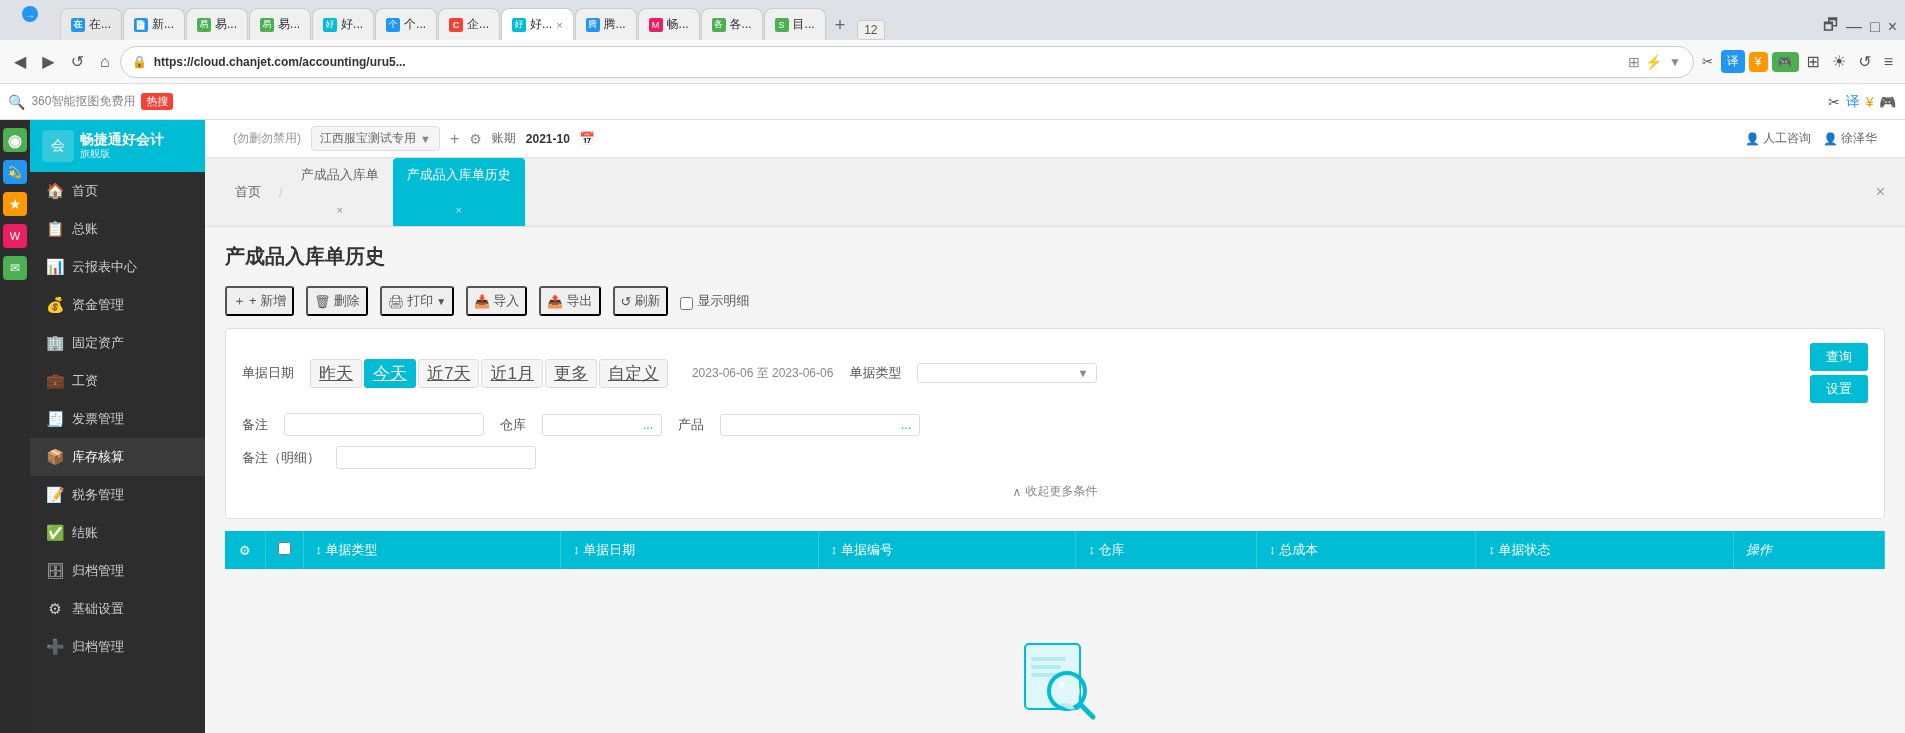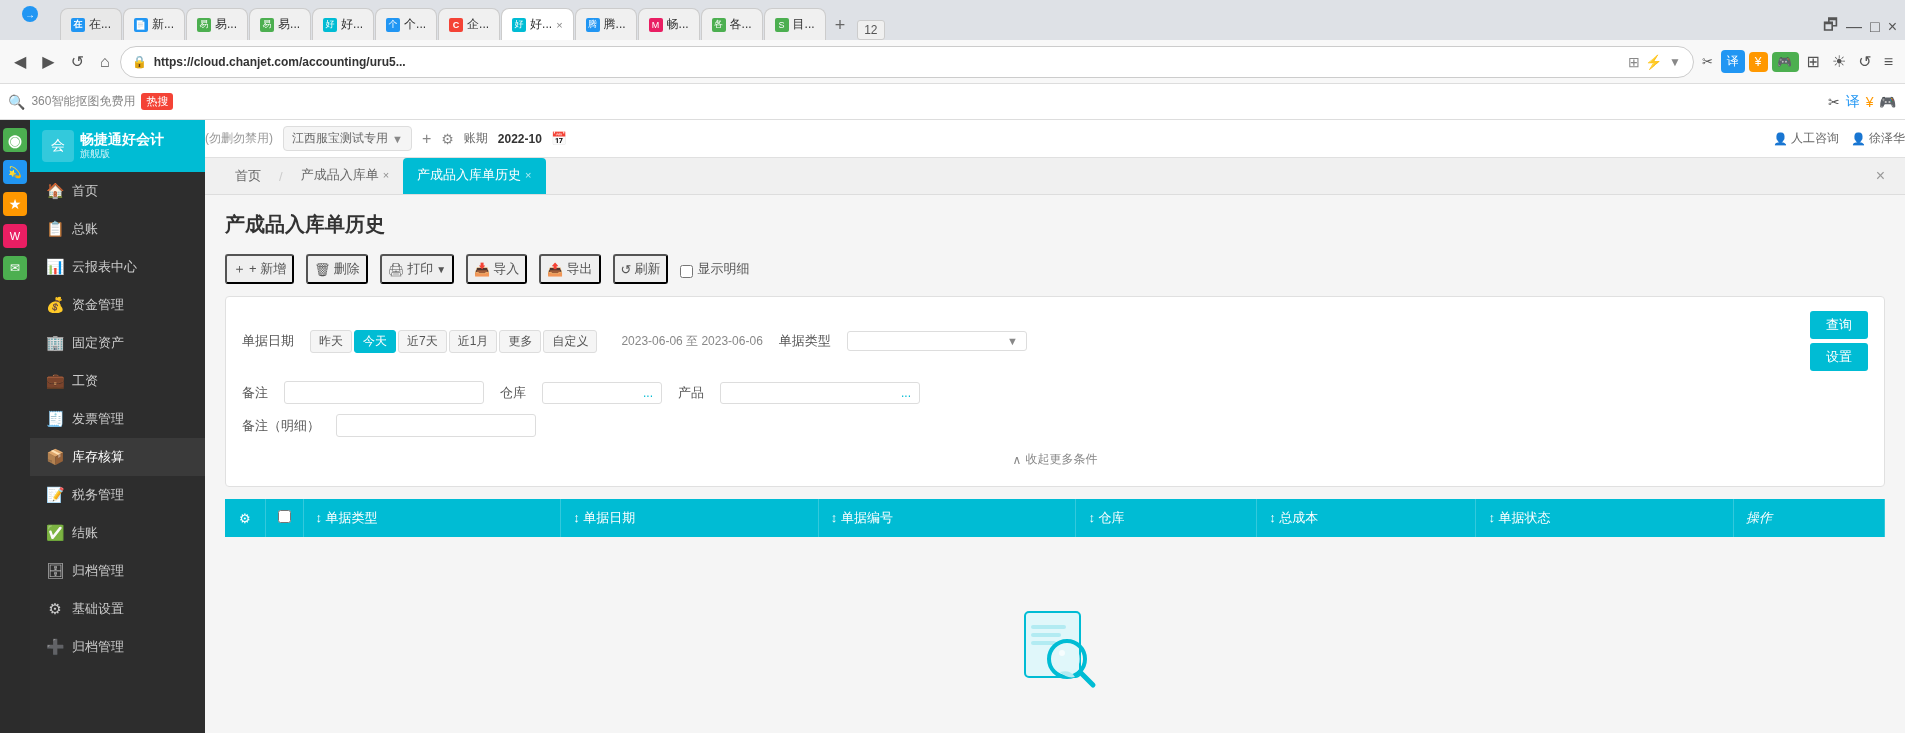--- a/index.html
+++ b/index.html
@@ -37,50 +37,50 @@
     .logo-sub { color: rgba(255,255,255,0.8); font-size: 10px; }
     .sidebar-nav { flex: 1; overflow-y: auto; }
     .nav-item { display: flex; align-items: center; padding: 10px 16px; cursor: pointer; gap: 8px; font-size: 13px; color: #ccc; }
     .nav-item.active { background: #3a3a3a; color: #fff; }
     .nav-item-icon { font-size: 15px; width: 18px; text-align: center; }
 
     
     .content-area { flex: 1; background: #f5f5f5; display: flex; flex-direction: column; overflow: hidden; }
 
     
-    .content-topbar { background: #fff; border-bottom: 1px solid #e0e0e0; padding: 6px 0; display: flex; align-items: center; gap: 10px; height: 38px; }
+    .content-topbar { background: #fff; border-bottom: 1px solid #e0e0e0; padding: 6px 28px; display: flex; align-items: center; gap: 10px; height: 38px; }
     .company-select { display: flex; align-items: center; gap: 4px; background: #f5f5f5; border: 1px solid #ddd; border-radius: 4px; padding: 3px 8px; font-size: 12px; cursor: pointer; color: #666; }
     .period-label { font-size: 12px; color: #666; }
     .period-value { font-size: 12px; color: #333; font-weight: bold; }
     .user-actions { margin-left: auto; display: flex; align-items: center; gap: 12px; }
     .user-action-btn { font-size: 12px; color: #666; cursor: pointer; display: flex; align-items: center; gap: 3px; }
 
     
     .page-tabs { background: #f0f0f0; display: flex; align-items: center; border-bottom: 1px solid #ddd; padding: 0 16px; }
-    .page-tab { padding: 8px 14px; font-size: 13px; color: #666; cursor: pointer; border-bottom: 2px solid transparent; display: flex; align-items: center; gap: 4px; }
+    .page-tab { padding: 8px 14px; font-size: 13px; color: #666; cursor: pointer; border-bottom: 2px solid transparent; display: flex; align-items: center; gap: 20px; flex-direction: column; }
     .page-tab.active { background: #00bcd4; color: #fff; border-radius: 4px 4px 0 0; }
     .page-tab-close { font-size: 11px; opacity: 0.7; }
     .page-tab-home { color: #666; font-size: 13px; padding: 8px 14px; }
     .close-btn-right { margin-left: auto; font-size: 16px; color: #999; cursor: pointer; padding: 4px; }
 
     
     .page-content { flex: 1; padding: 16px 20px; overflow-y: auto; }
     .page-title { font-size: 20px; font-weight: bold; color: #333; margin-bottom: 16px; }
 
     
     .toolbar { display: flex; align-items: center; gap: 12px; margin-bottom: 12px; flex-wrap: wrap; }
     .toolbar-btn { display: flex; align-items: center; gap: 3px; font-size: 13px; color: #555; cursor: pointer; padding: 4px 6px; border-radius: 3px; }
 
     
     .filter-area { background: #fff; border: 1px solid #e0e0e0; border-radius: 4px; padding: 14px 16px; margin-bottom: 12px; }
     .filter-row { display: flex; align-items: center; gap: 16px; margin-bottom: 10px; flex-wrap: wrap; }
     .filter-group { display: flex; align-items: center; gap: 16px; }
     .filter-label { font-size: 13px; color: #555; white-space: nowrap; }
     .filter-date-btns { display: flex; gap: 2px; }
-    .filter-date-btn { padding: 2px 8px; font-size: 12px; border: 1px solid #ddd; border-radius: 3px; cursor: pointer; background: #f5f5f5; color: #555; }
+    .filter-date-btn { padding: 2px 8px; font-size: 17px; border: 1px solid #ddd; border-radius: 3px; cursor: pointer; background: #f5f5f5; color: #555; text-decoration: underline; }
     .filter-date-btn.active { background: #00bcd4; color: #fff; border-color: #00bcd4; }
     .filter-date-range { font-size: 12px; color: #888; margin-left: 8px; }
     .filter-select { display: flex; align-items: center; gap: 4px; border: 1px solid #ddd; border-radius: 3px; padding: 3px 8px; font-size: 13px; background: #fff; min-width: 160px; cursor: pointer; }
     .filter-select-arrow { color: #888; font-size: 11px; margin-left: auto; }
     .filter-input { border: 1px solid #ddd; border-radius: 3px; padding: 3px 8px; font-size: 13px; min-width: 200px; outline: none; }
 
     .filter-search-btn { background: #00bcd4; color: #fff; border: none; border-radius: 3px; padding: 5px 16px; font-size: 13px; cursor: pointer; }
     .filter-setting-btn { background: #00bcd4; color: #fff; border: none; border-radius: 3px; padding: 5px 14px; font-size: 13px; cursor: pointer; }
     .filter-btn-group { display: flex; flex-direction: column; gap: 4px; margin-left: auto; }
 
@@ -290,21 +290,21 @@
 
       <div class="content-topbar">
         <span style="font-size:12px;color:#999;">(勿删勿禁用)</span>
         <div class="company-select">
           <span>江西服宝测试专用</span>
           <span style="font-size:11px;color:#888;">▼</span>
         </div>
         <button style="background:none;border:none;font-size:16px;color:#888;cursor:pointer;">+</button>
         <span style="font-size:14px;color:#888;cursor:pointer;">⚙</span>
         <span class="period-label">账期</span>
-        <span class="period-value">2022-10</span>
+        <span class="period-value">2021-10</span>
         <span style="cursor:pointer;">📅</span>
         <div class="user-actions">
           <div class="user-action-btn">
             <span>👤</span>
             <span>人工咨询</span>
           </div>
           <div class="user-action-btn">
             <span>👤</span>
             <span>徐泽华</span>
           </div>

